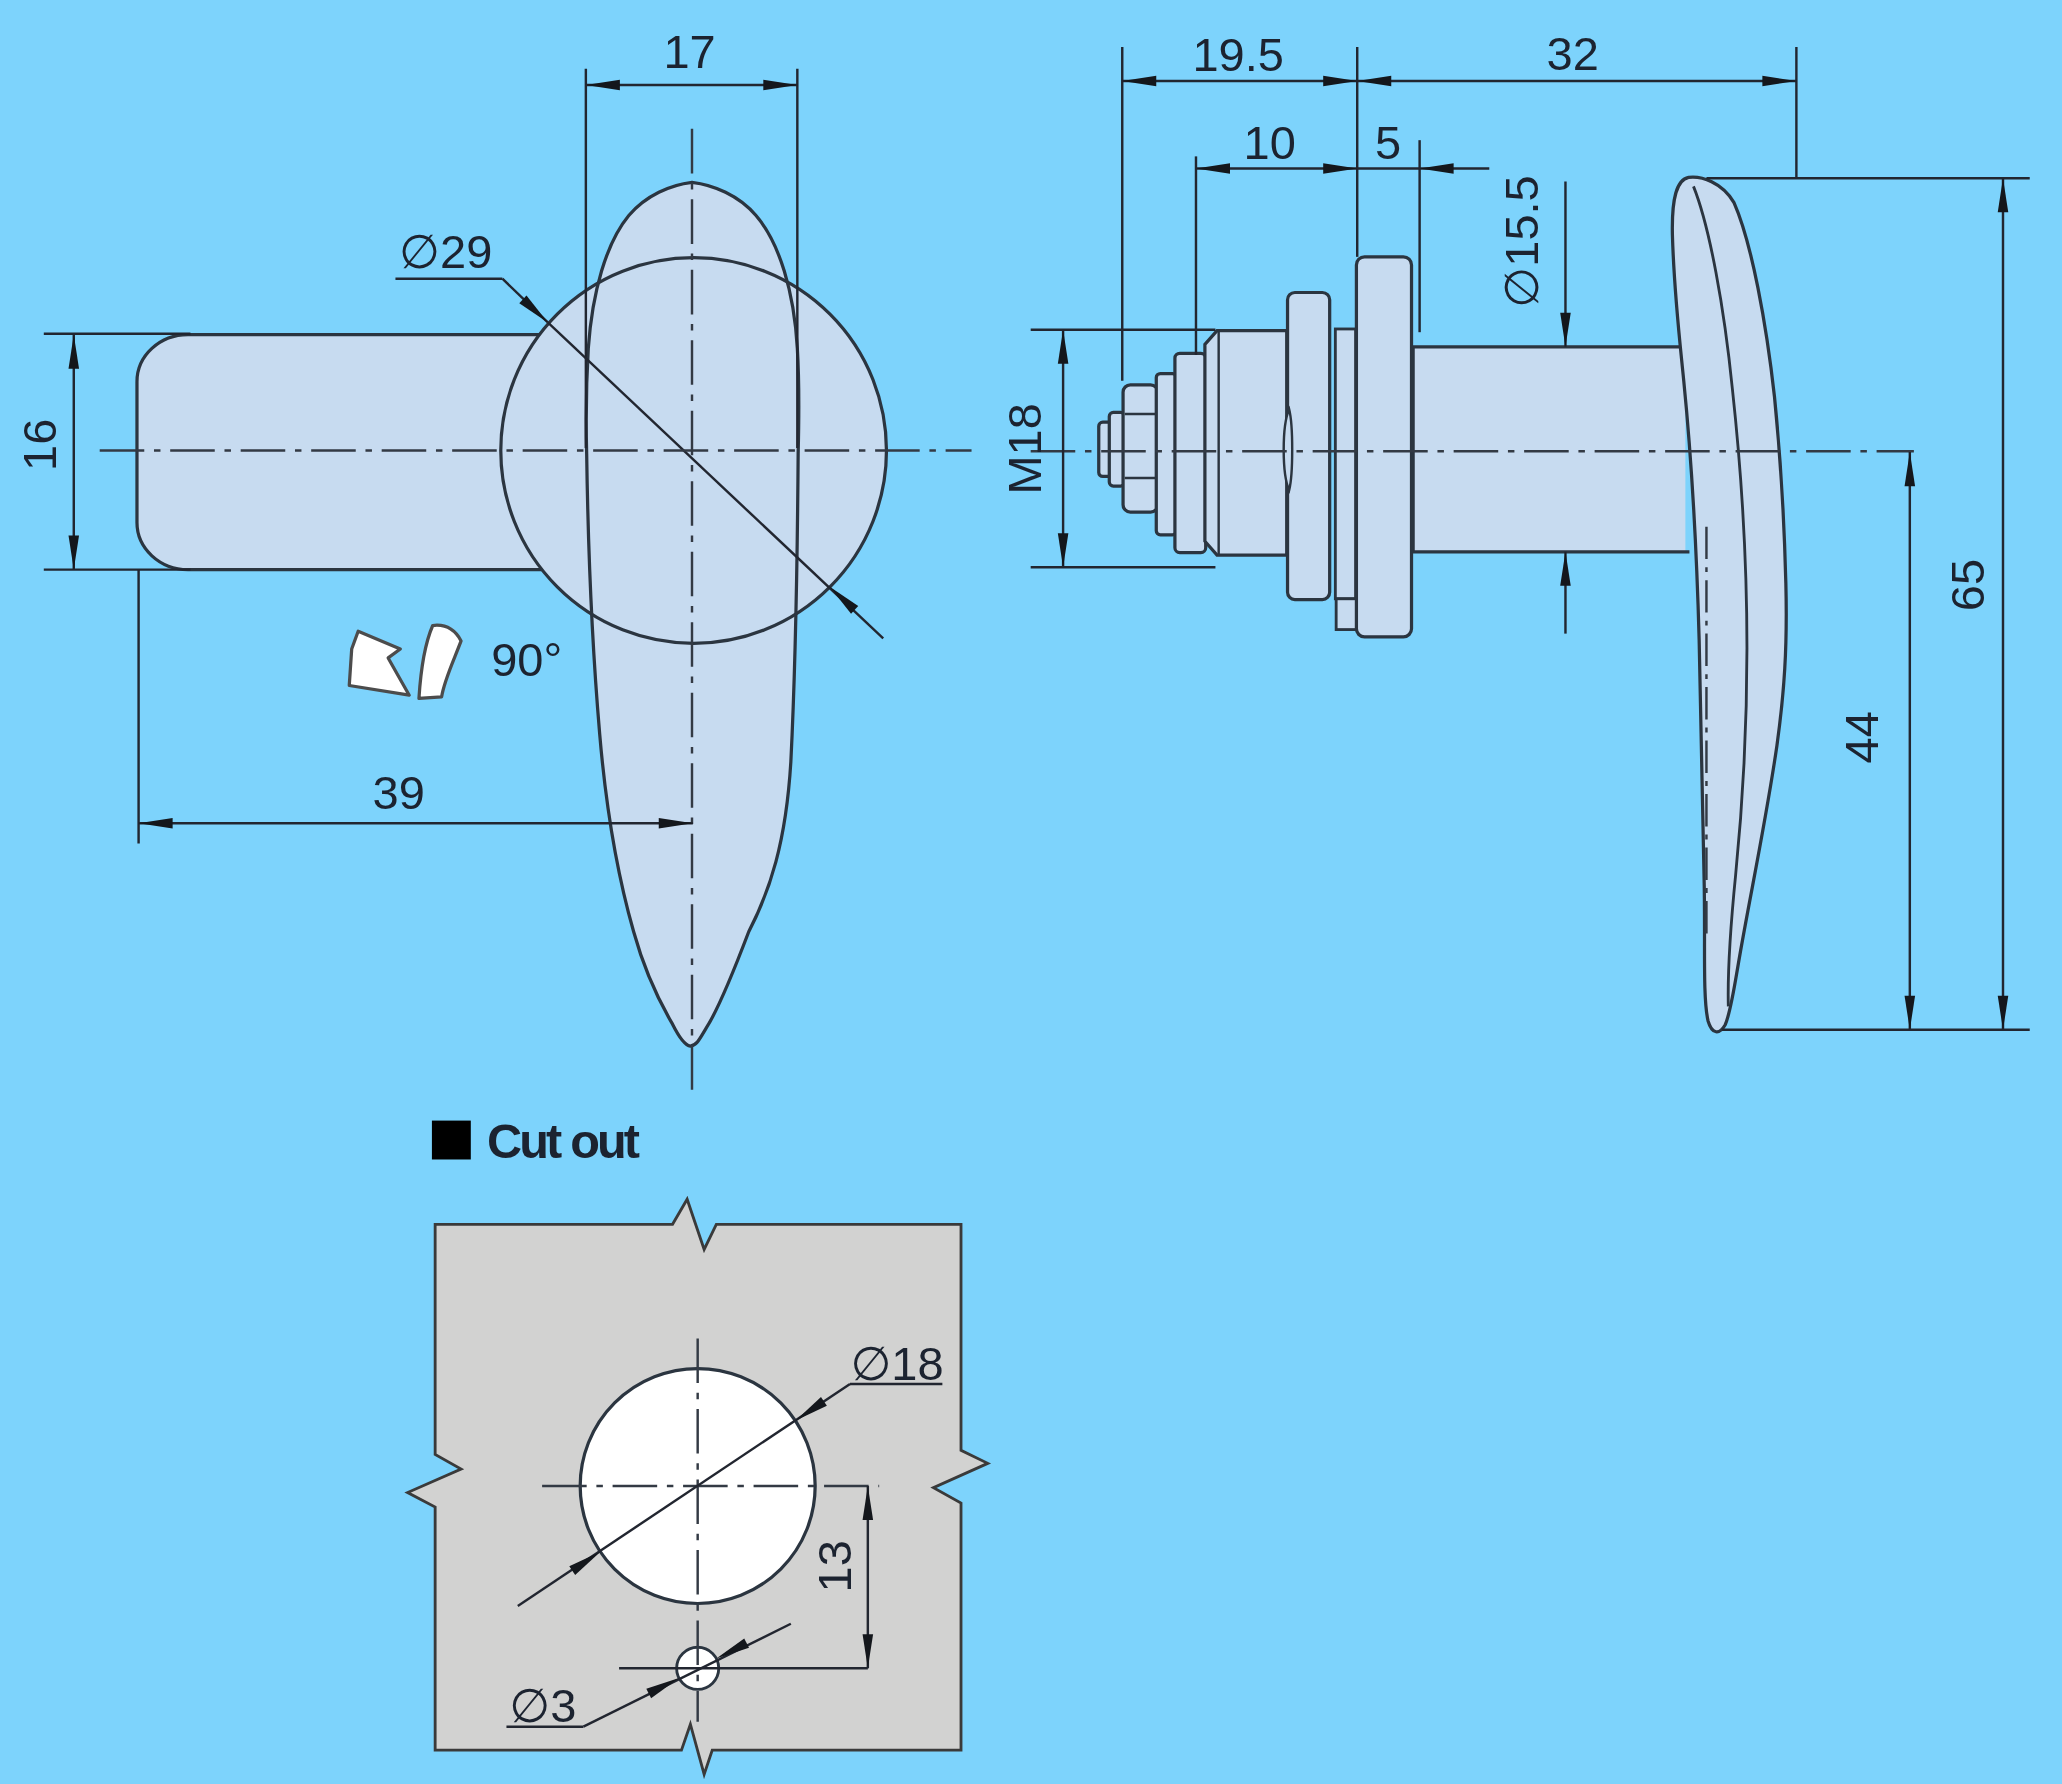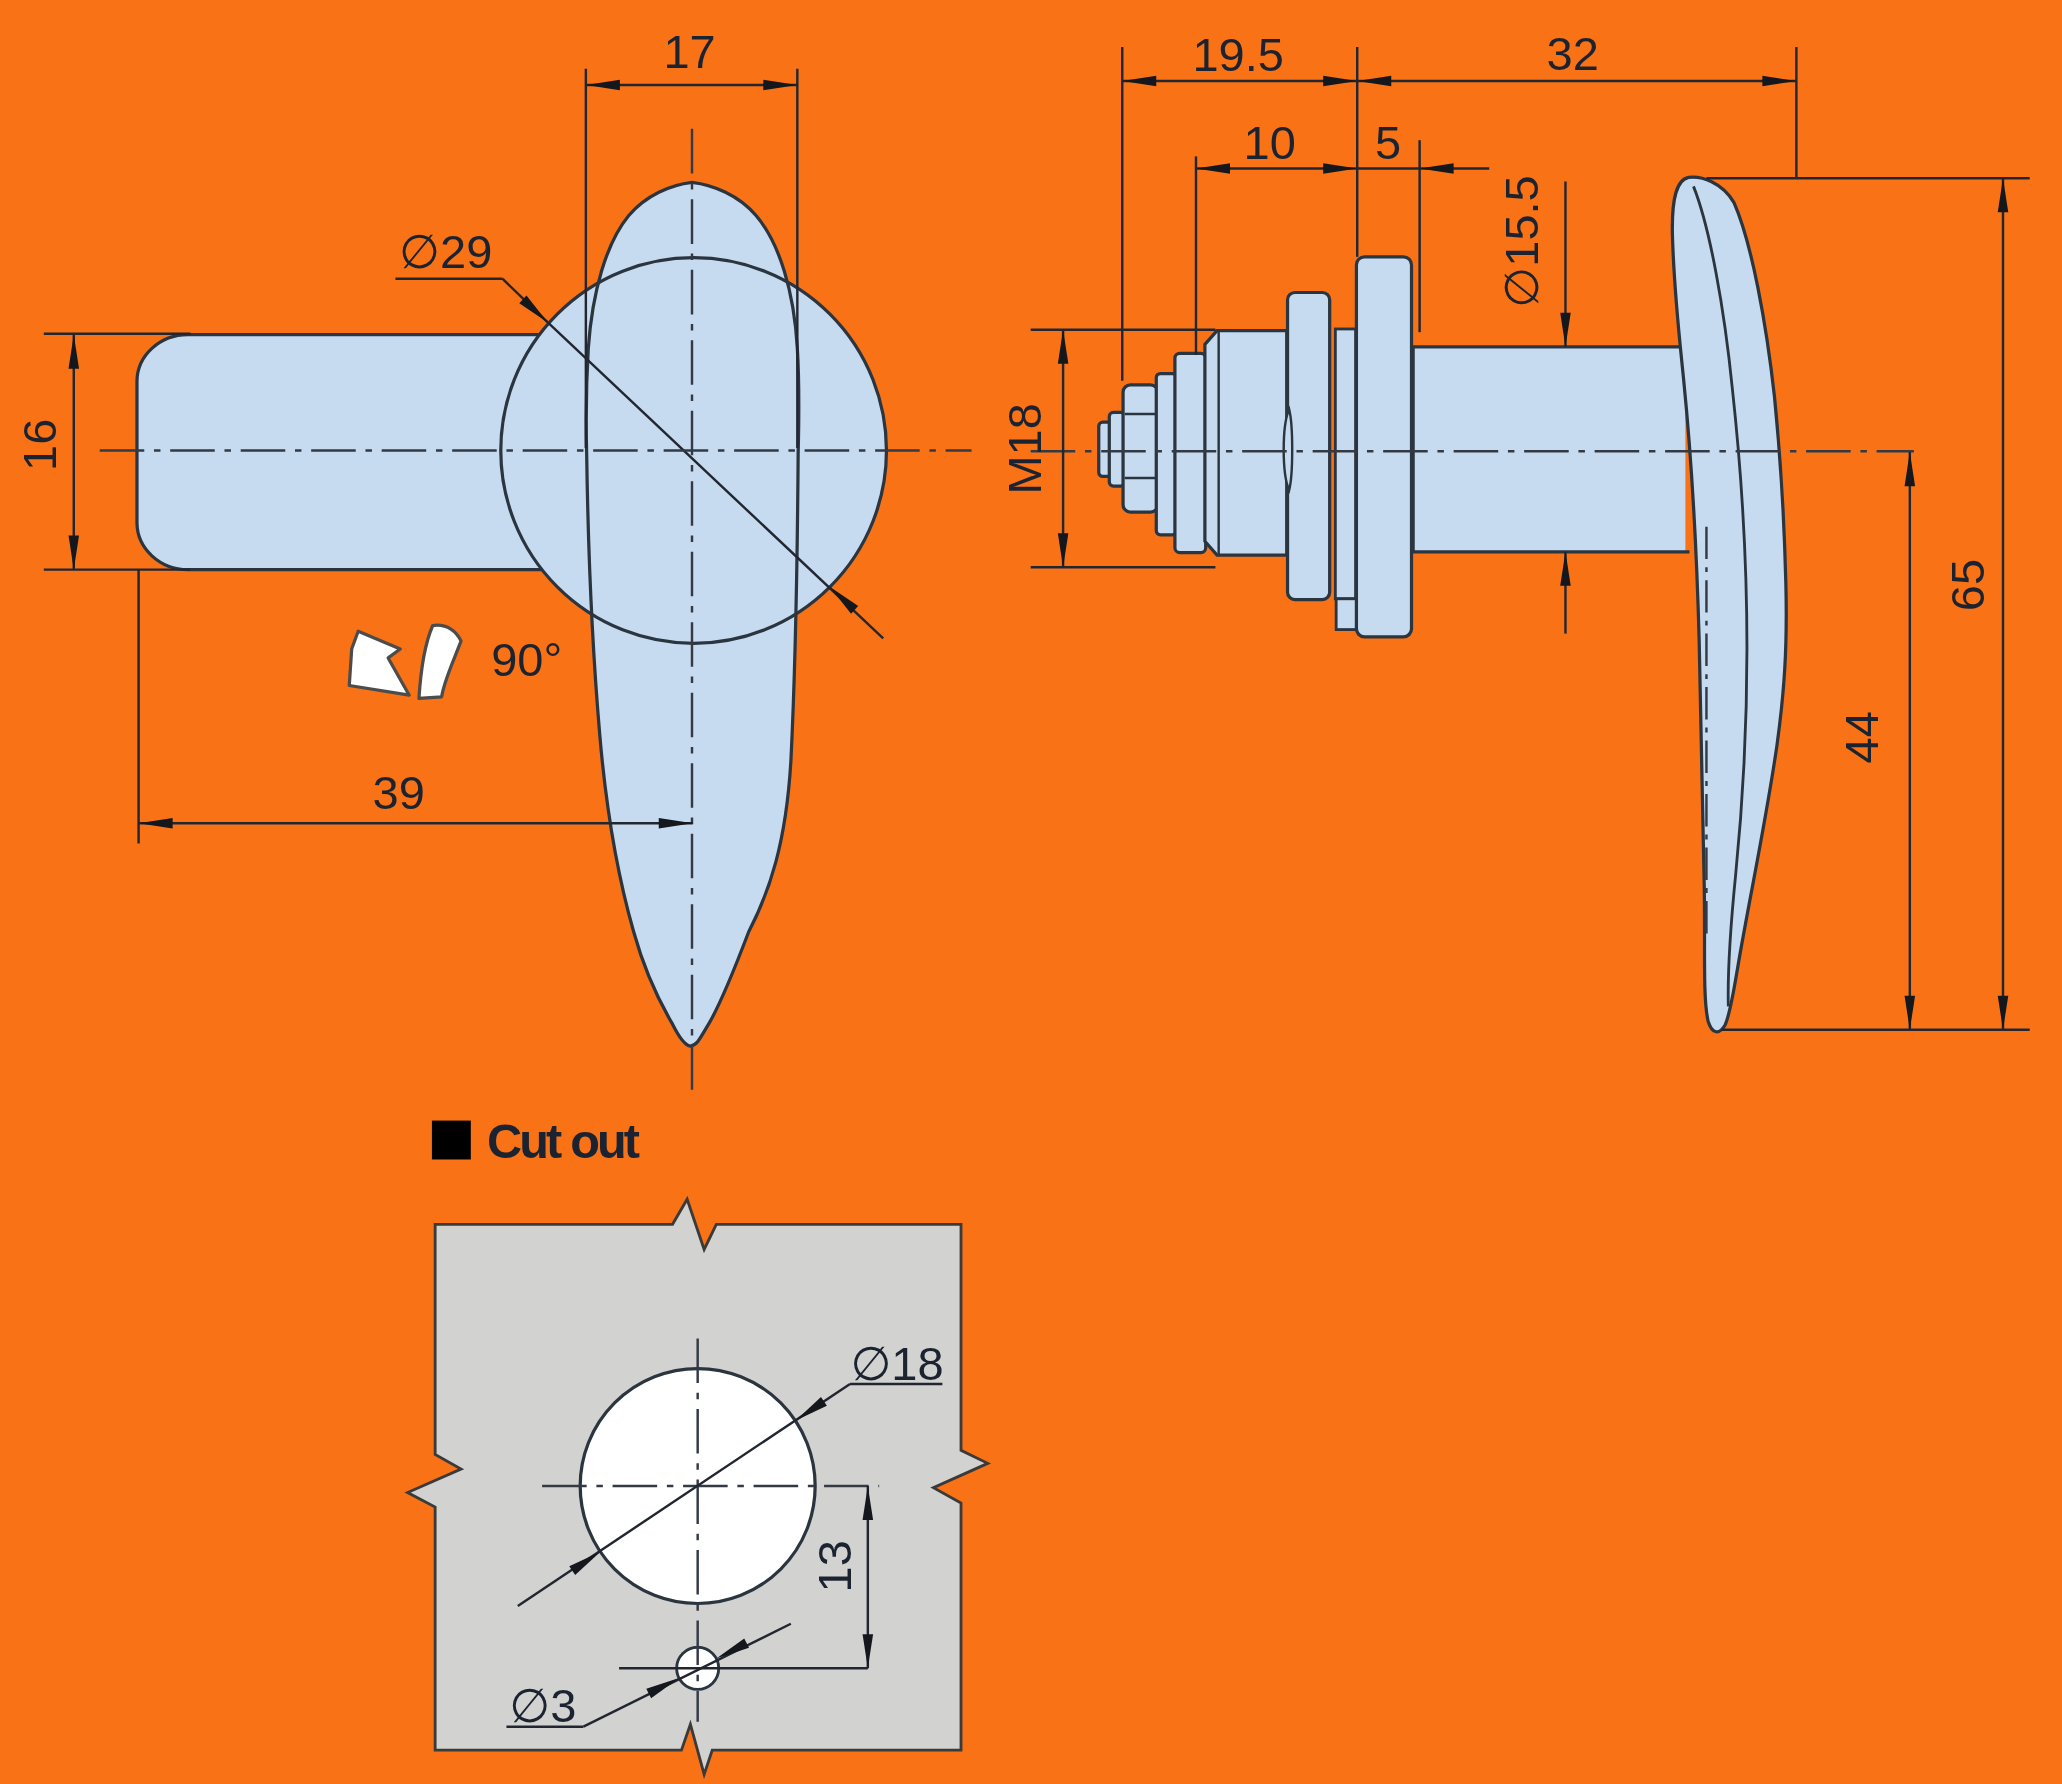--- a/index.html
+++ b/index.html
@@ -1,16 +1,16 @@
 <!DOCTYPE html>
 <html style="font-size:13px"><head>
 <meta charset="utf-8">
 <style>
   html,body{margin:0;padding:0;background:#ffffff;}
-  .page{position:relative;width:2063px;height:1785px;background:#f97316;overflow:hidden;}
+  .page{position:relative;width:2063px;height:1785px;background:#7dd3fc;overflow:hidden;}
   svg{position:absolute;left:0;top:0;}
   text{font-family:"Liberation Sans",sans-serif;fill:#1c2330;}
 </style>
 </head>
 <body>
 <div class="page">
 <svg width="2063" height="1785" viewBox="0 0 2546 2203">
 <defs></defs>
 
 <g id="leftview">

